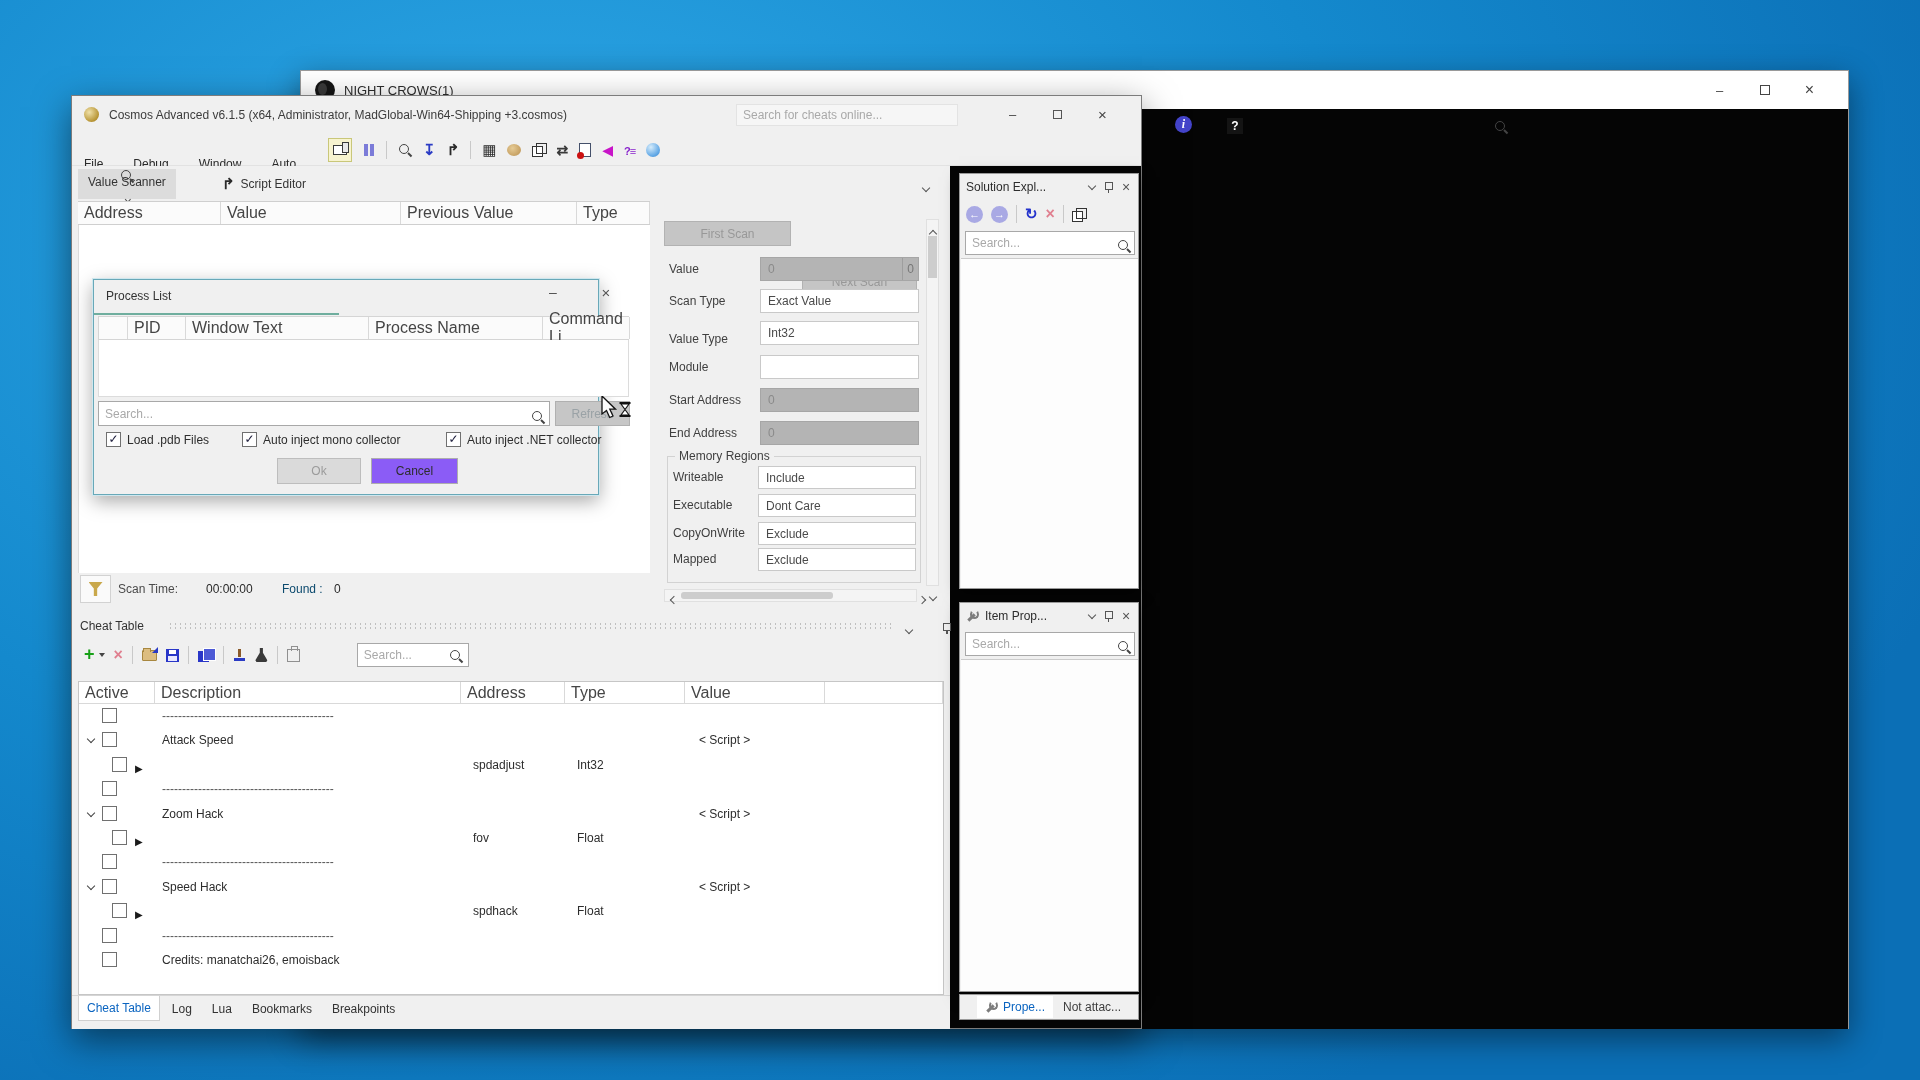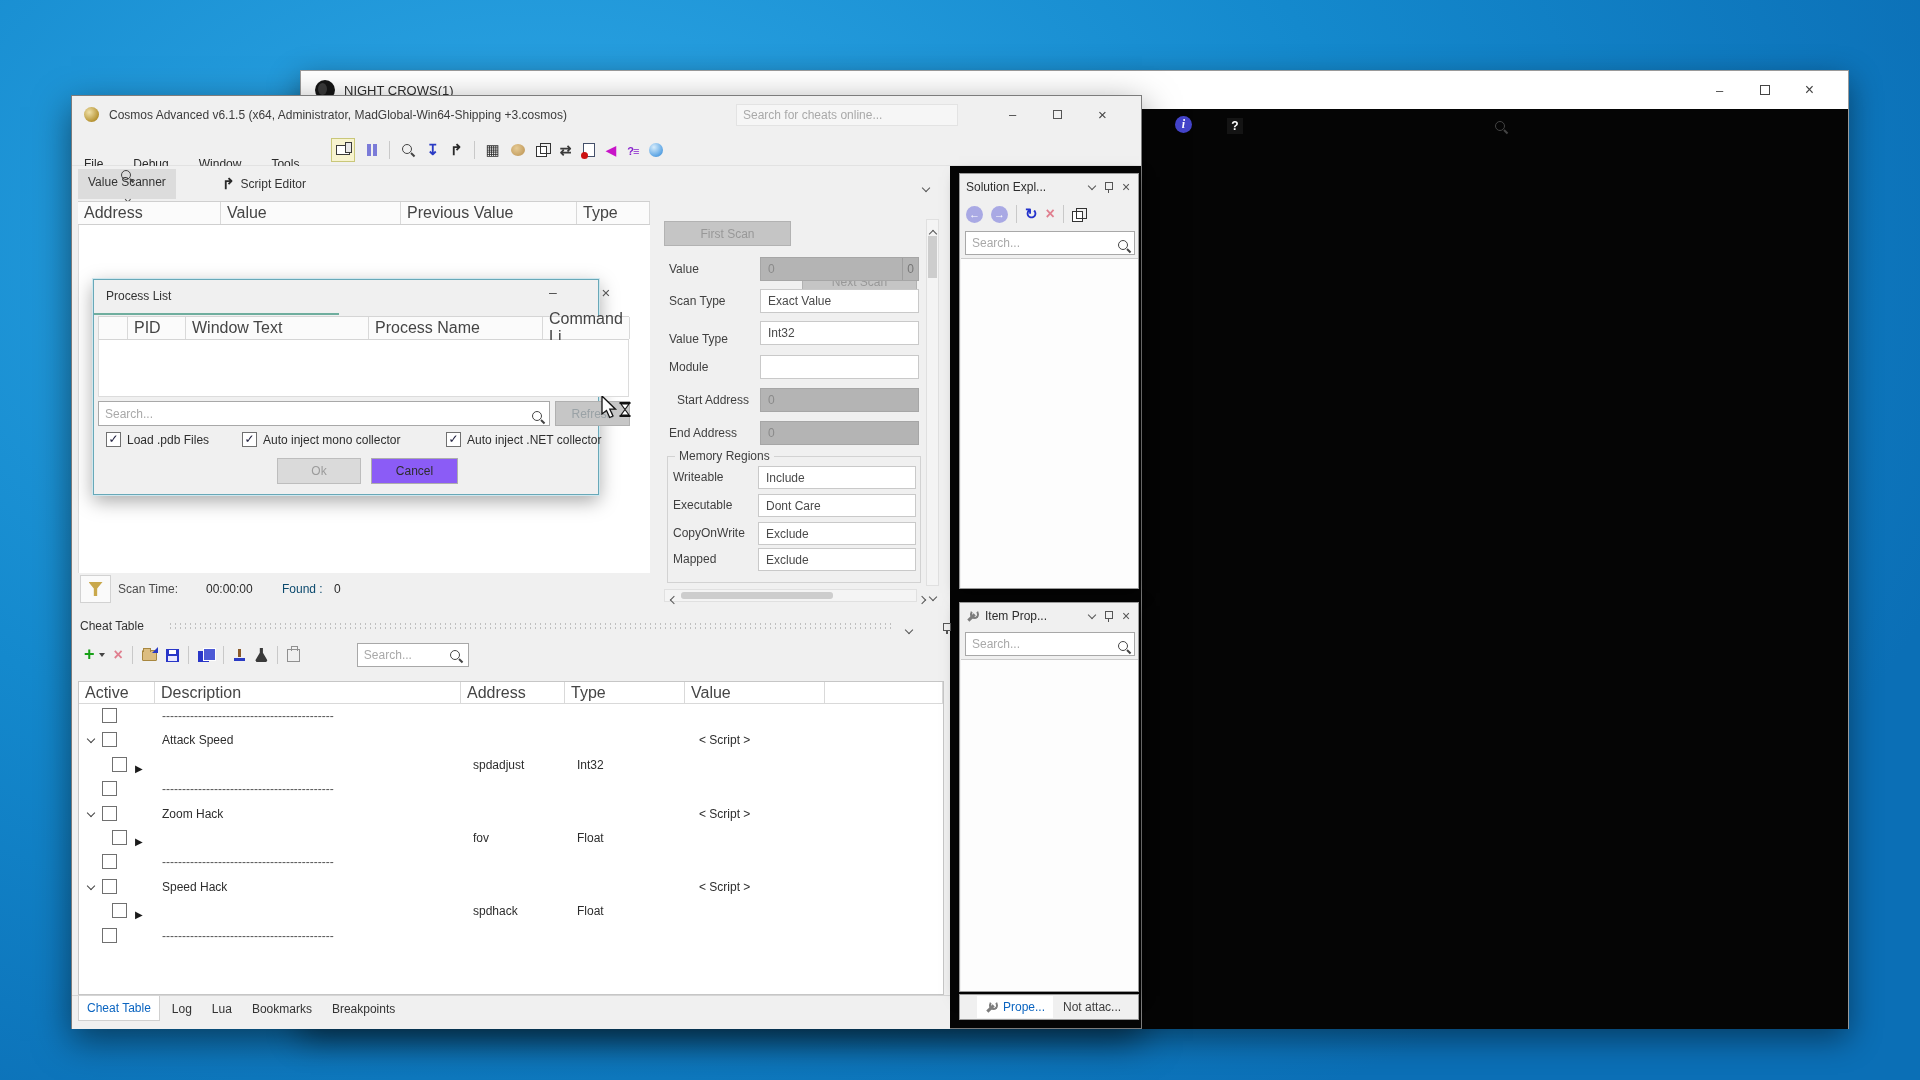--- a/index.html
+++ b/index.html
@@ -154,21 +154,21 @@
           <div class="wb">
               <span style="display:inline-block;width:9px;height:9px;border:1.2px solid #555;"></span>
             </div>
           <div class="wb" style="font-size:15px;">×</div>
         </div>
       </div>
       <div id="cosmos-menubar" class="abs">
           <span class="menu-item" style="margin-right: 26px;">File</span>
           <span class="menu-item" style="margin-right: 26px;">Debug</span>
           <span class="menu-item" style="margin-right: 26px;">Window</span>
-          <span class="menu-item" style="margin-right: 26px;">Tools</span>
+          <span class="menu-item" style="margin-right: 26px;">Auto</span>
           <span style="display: flex; align-items: center; gap: 11px; margin-left: 4px;">
             <span class="ic ic-attach"></span>
             <span class="ic ic-pause"></span>
             <span class="sep"></span>
             <span class="ic ic-mag"></span>
             <span class="ic ic-stepinto"></span>
             <span class="ic ic-stepover"></span>
             <span class="sep"></span>
             <span class="ic ic-chip"></span>
             <span class="ic ic-coin"></span>
@@ -287,20 +287,24 @@
             <div style="position: absolute; left: 0px; top: 195.2px; width: 100%; height: 24px;">
               <div class="cb" style="left: 33px; top: 4px;"></div>
               <span class="ic ic-rowarrow" style="position: absolute; left: 56px; top: 5px;"></span>
               <span class="txt abs" style="left: 394px; top: 5px;">spdhack</span>
               <span class="txt abs" style="left: 498px; top: 5px;">Float</span>
             </div>
             <div style="position: absolute; left: 0px; top: 219.6px; width: 100%; height: 24px;">
               <div class="cb" style="left: 23px; top: 4px;"></div>
               <span class="txt abs" style="left: 83px; top: 5px; color: rgb(85, 85, 85);">-------------------------------------------</span>
             </div>
+            <div style="position: absolute; left: 0px; top: 244px; width: 100%; height: 24px;">
+              <div class="cb" style="left: 23px; top: 4px;"></div>
+              <span class="txt abs" style="left: 83px; top: 5px;">Credits: manatchai26, emoisback</span>
+            </div>
           </div>
       </div>
       <div id="bottom-tabs" class="abs" style="left:0;top:829px;width:878px;height:26px;border-top:1px solid #d5d5d5;display:flex;align-items:stretch;padding-left:6px;">
           <div class="tabchip active" style="margin-right: 4px; border-top: none; border-right: 1px solid rgb(208, 208, 208); border-bottom: 1px solid rgb(208, 208, 208); border-left: 1px solid rgb(208, 208, 208); border-image: initial;">Cheat Table</div>
           <div class="tabchip" style="margin-right: 4px;">Log</div>
           <div class="tabchip" style="margin-right: 4px;">Lua</div>
           <div class="tabchip" style="margin-right: 4px;">Bookmarks</div>
           <div class="tabchip" style="margin-right: 4px;">Breakpoints</div>
         </div>
     </div>
@@ -325,21 +329,21 @@
             <span>Exact Value</span>
           </div>
           <span class="txt abs" style="left: 10px; top: 131px; color: rgb(63, 63, 63);">Value Type</span>
           <div class="field" style="left: 101px; top: 120px; width: 159px;">
             <span>Int32</span>
           </div>
           <span class="txt abs" style="left: 10px; top: 159px; color: rgb(63, 63, 63);">Module</span>
           <div class="field" style="left: 101px; top: 154px; width: 159px;">
             <span></span>
           </div>
-          <span class="txt abs" style="left: 10px; top: 192px; color: rgb(63, 63, 63); margin-left: 8px;">Start Address</span>
+          <span class="txt abs" style="left: 10px; top: 192px; color: rgb(63, 63, 63);">Start Address</span>
           <div class="field disabled" style="left: 101px; top: 187px; width: 159px;">
             <span>0</span>
           </div>
           <span class="txt abs" style="left: 10px; top: 225px; color: rgb(63, 63, 63);">End Address</span>
           <div class="field disabled" style="left: 101px; top: 220px; width: 159px;">
             <span>0</span>
           </div>
         </div>
 
       <div class="abs" style="left:8px;top:255px;width:254px;height:127px;border:1px solid #d2d2d2;"></div>

